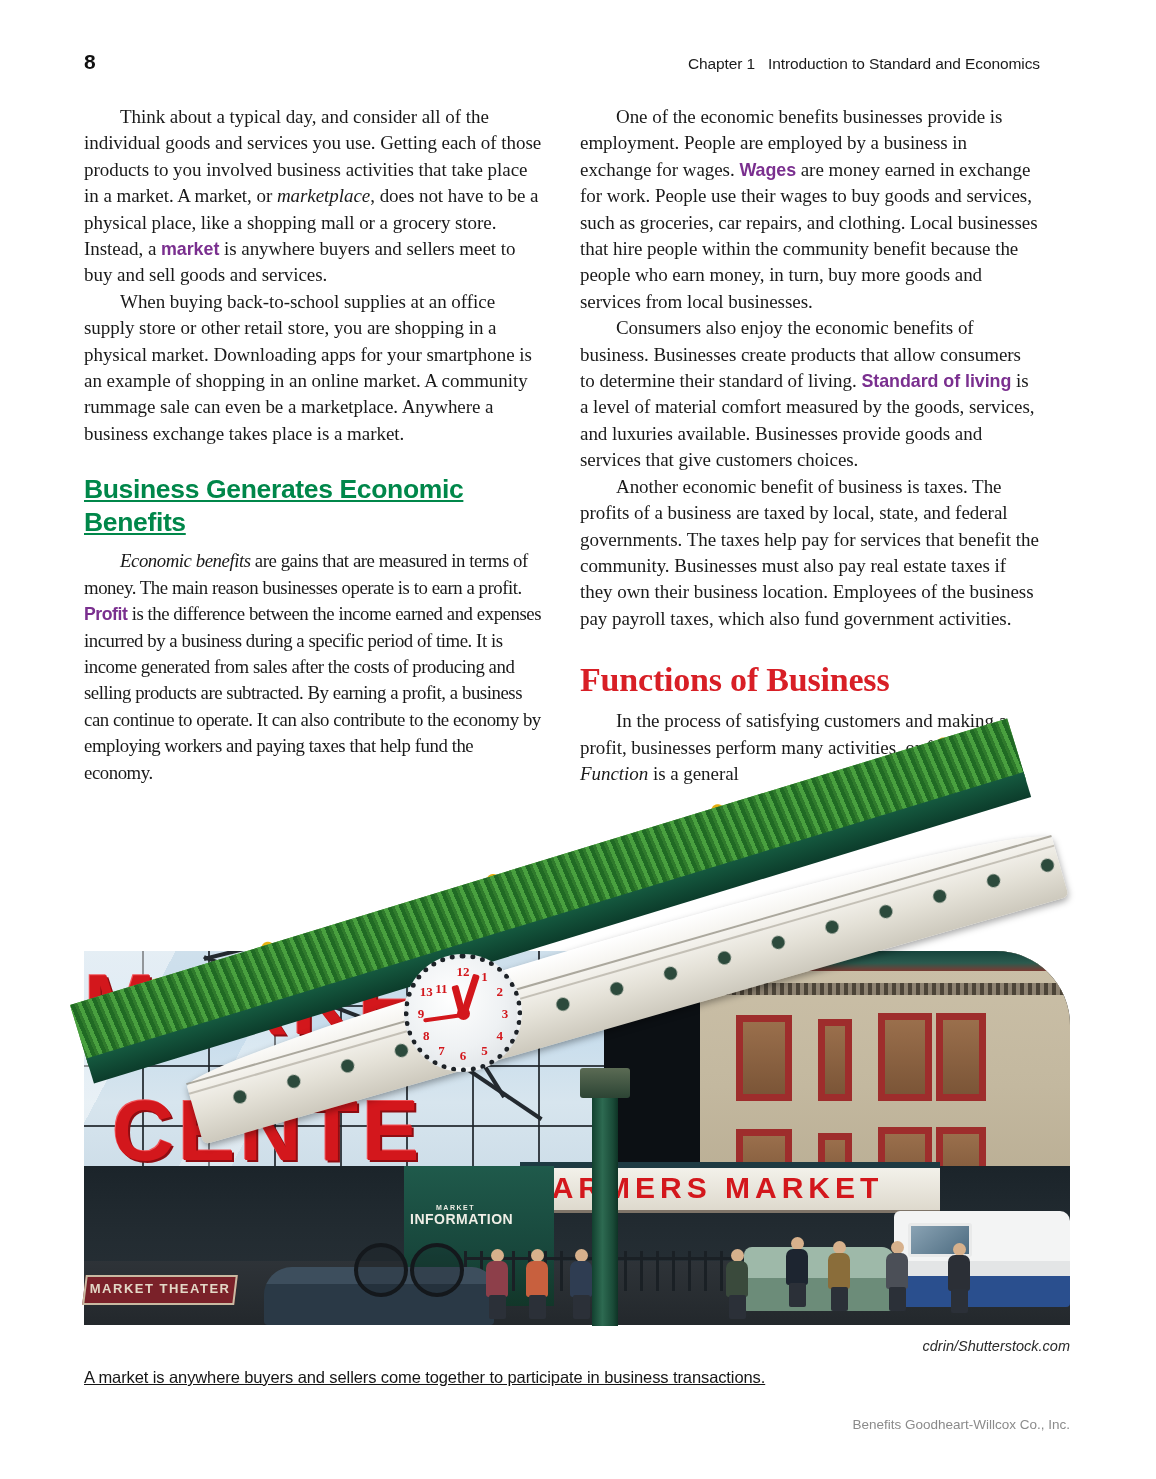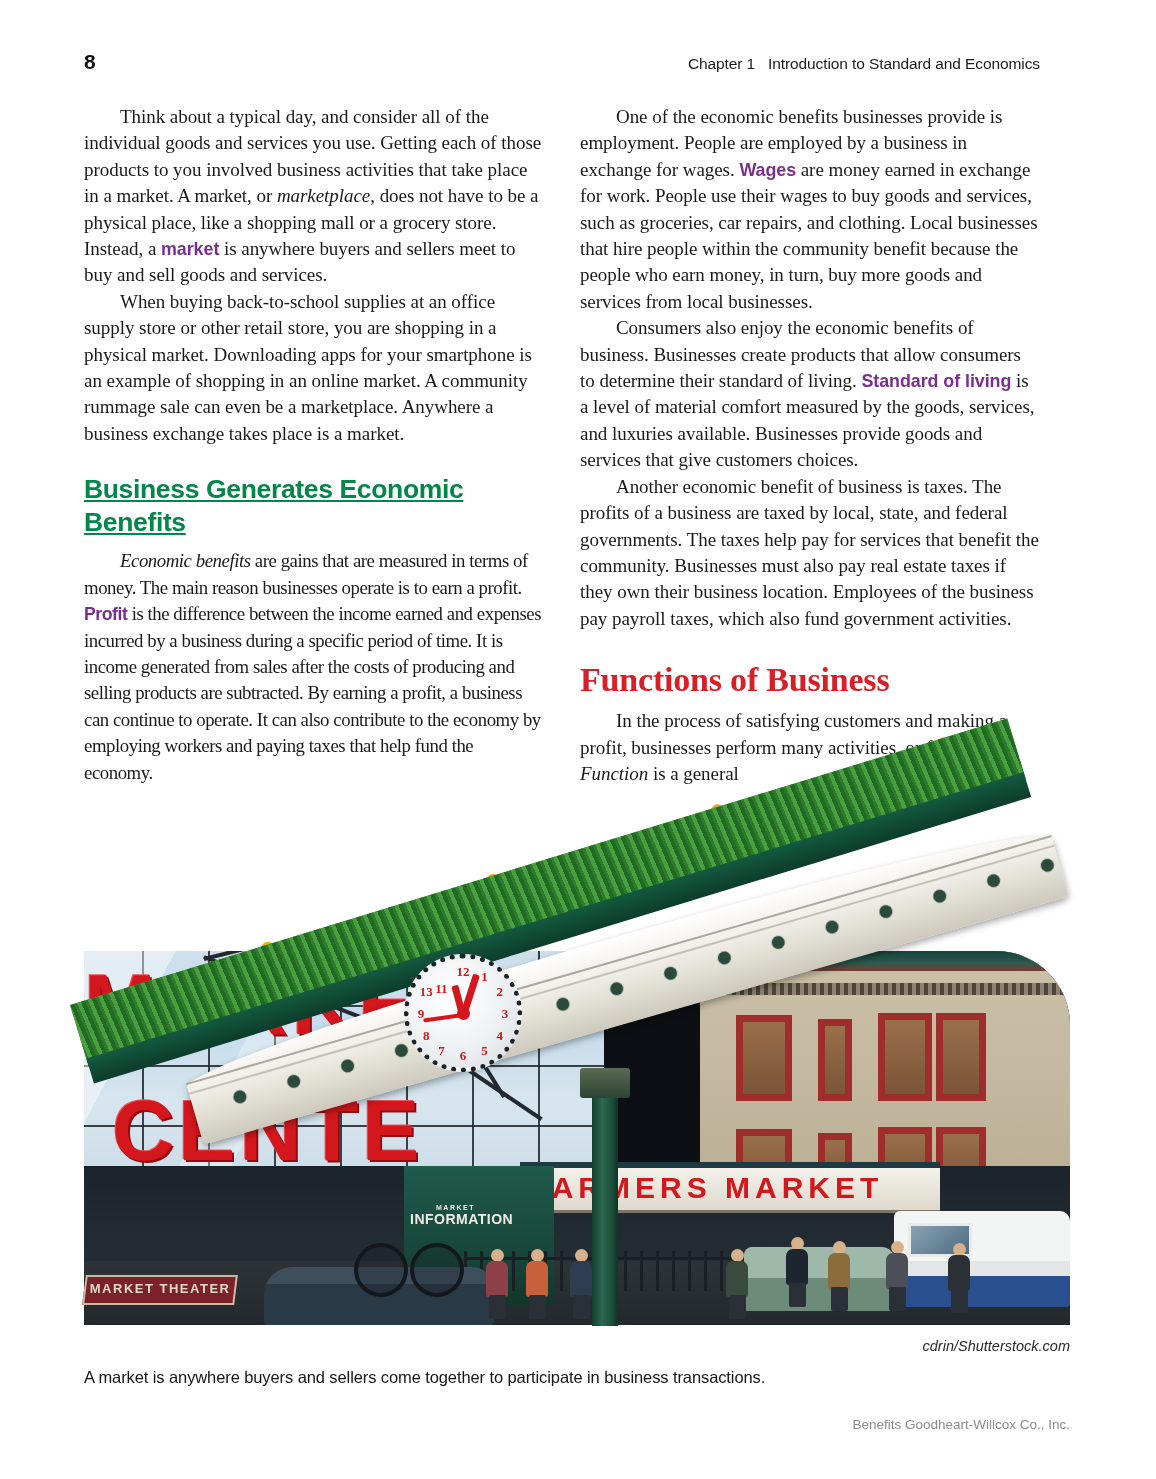--- a/index.html
+++ b/index.html
@@ -464,20 +464,21 @@
   .caption {
     position: absolute;
     left: 84px;
     top: 1366px;
     width: 990px;
     font-family: "Liberation Sans", sans-serif;
     font-size: 16.5px;
     line-height: 22px;
     color: #151515;
     letter-spacing: -0.1px;
+    text-decoration: underline;
   }
   .copyright {
     position: absolute;
     right: 86px;
     top: 1417px;
     font-family: "Liberation Sans", sans-serif;
     font-size: 13.5px;
     color: #8b8b8b;
     white-space: nowrap;
   }

